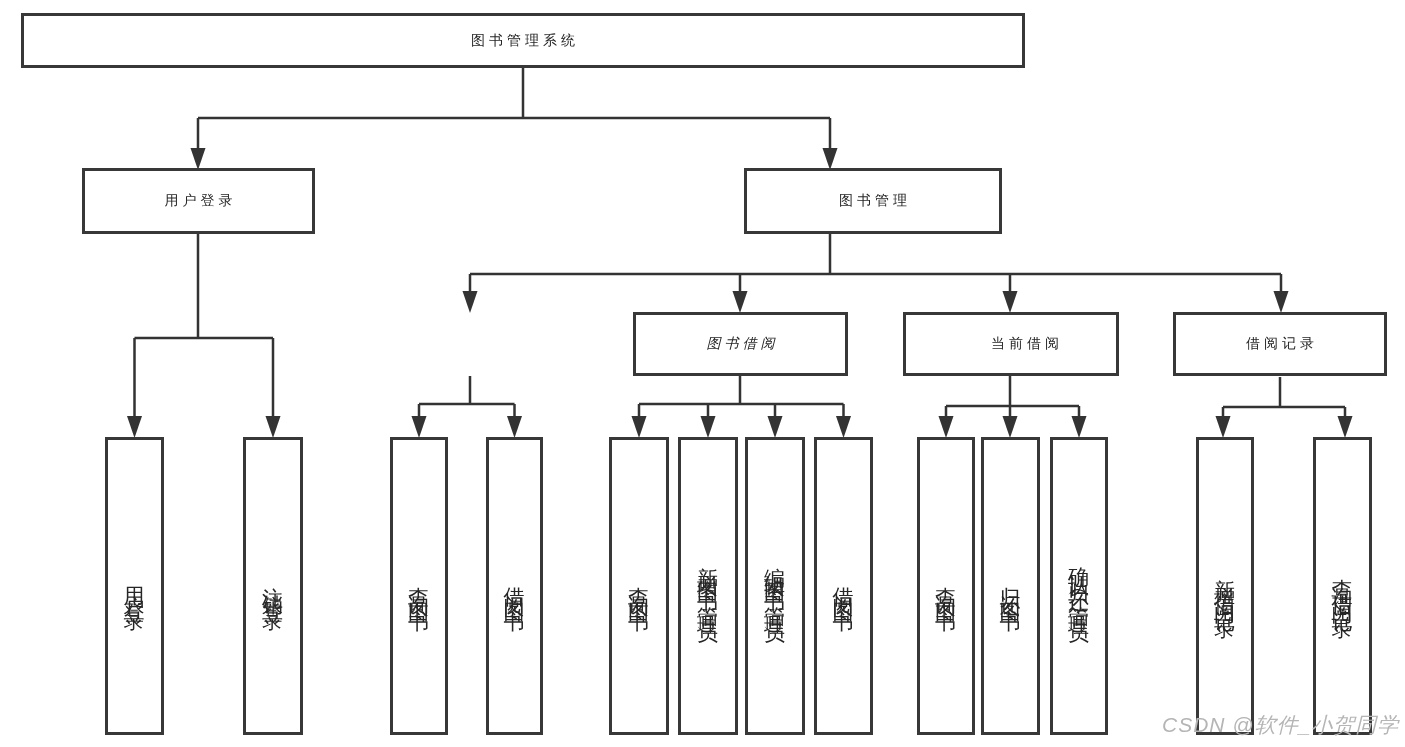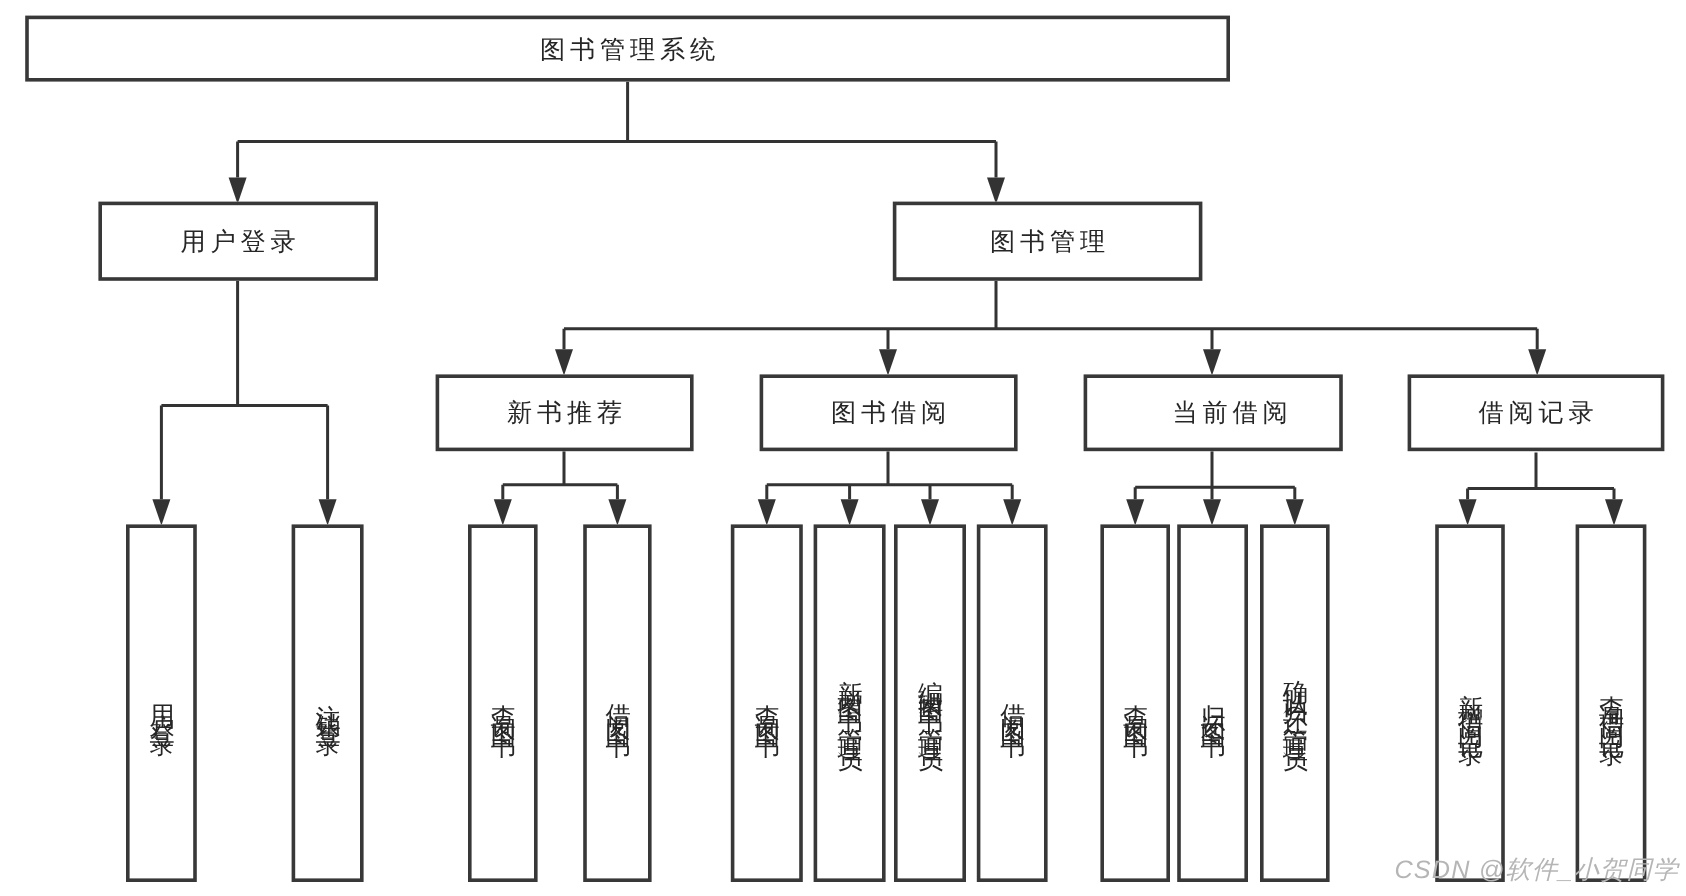--- a/index.html
+++ b/index.html
@@ -26,21 +26,21 @@
     box-sizing: border-box;
     background: #ffffff;
     border: 3px solid #383838;
     color: #262626;
     display: flex;
     align-items: center;
     justify-content: center;
     z-index: 2;
   }
   .hnode {
-    font-size: 21px;
+    font-size: 14px;
     letter-spacing: 4px;
     text-indent: 4px;
     white-space: nowrap;
   }
   .leaf {
     top: 437px;
     height: 298px;
     overflow: hidden;
   }
   .leaf .vtext {
@@ -111,22 +111,21 @@
     <path class="ln" d="M1280 377 V407 M1223 407 H1345 M1223 407 V416 M1345 407 V416"></path>
     <polygon class="ah" points="1215.5,416 1230.5,416 1223,438"></polygon>
     <polygon class="ah" points="1337.5,416 1352.5,416 1345,438"></polygon>
   </svg>
 
   <div class="node hnode" style="left:21px; top:13px; width:1004px; height:55px;">图书管理系统</div>
 
   <div class="node hnode" style="left:82px; top:168px; width:233px; height:66px;">用户登录</div>
   <div class="node hnode" style="left:744px; top:168px; width:258px; height:66px;">图书管理</div>
 
-  <div class="node hnode" style="left:363px; top:312px; width:215px; height:64px;">新书推荐</div>
-  <div class="node hnode" style="left:633px; top:312px; width:215px; height:64px;">图书借阅</div>
+  <div class="node hnode" style="left:633px; top:312px; width:215px; height:64px;font-style:italic;">图书借阅</div>
   <div class="node hnode" style="left:903px; top:312px; width:216px; height:64px;padding-left:28px;">当前借阅</div>
   <div class="node hnode" style="left:1173px; top:312px; width:214px; height:64px;">借阅记录</div>
 
   <div class="node leaf" style="left:105px; width:59px;">
     <span class="vtext">用户登录</span>
   </div>
   <div class="node leaf" style="left:243px; width:60px;">
     <span class="vtext">注销登录</span>
   </div>
 

